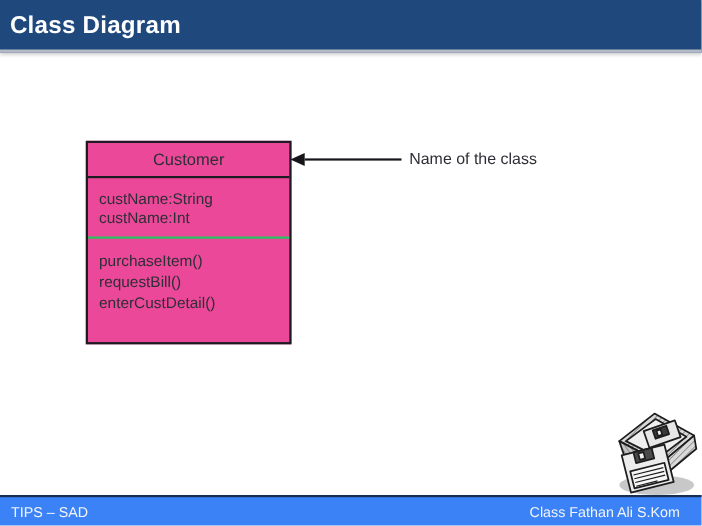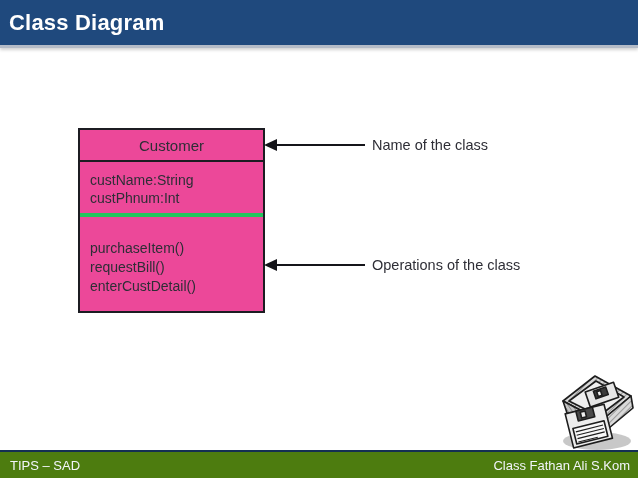--- a/index.html
+++ b/index.html
@@ -48,28 +48,27 @@
   .uml-title {
     height: 32px;
     border-bottom: 2px solid #1c1c22;
     display: flex;
     align-items: center;
     justify-content: center;
     font-size: 15px;
   }
   .uml-attrs {
     height: 55px;
-    border-bottom: 4px solid #22c55e;
+    border-bottom: 2px solid #22c55e;
     padding: 9px 0 0 10px;
     line-height: 18px;
   }
   .uml-ops {
     padding: 11px 0 0 10px;
     line-height: 19px;
-    margin-top: 11px;
   }
   .uml-line { display: block; white-space: nowrap; }
 
   
   .annotation {
     position: absolute;
     left: 264px;
     height: 20px;
     display: flex;
     align-items: center;
@@ -102,63 +101,58 @@
     top: 369px;
     width: 82px;
     height: 84px;
   }
 
   
   .footer-bar {
     position: absolute;
     left: 0; right: 0; bottom: 0;
     height: 28px;
-    background: #4d7c0f;
+    background: #3b82f6;
     border-top: 2px solid #142F52;
     display: flex;
     align-items: center;
     justify-content: space-between;
-    padding: 0 8px 0 10px;
+    padding: 0 20px 0 10px;
   }
   .footer-bar .footer-text {
     color: #f2f5fa;
     font-size: 13px;
   }
 </style>
 </head>
 <body>
 
 <div class="slide">
 
   <div class="title-bar">
     <div class="slide-title">Class Diagram</div>
   </div>
 
   <div class="uml-class">
     <div class="uml-title">Customer</div>
     <div class="uml-attrs">
       <span class="uml-line">custName:String</span>
-      <span class="uml-line">custPhnum:Int</span>
+      <span class="uml-line">custName:Int</span>
     </div>
     <div class="uml-ops">
       <span class="uml-line">purchaseItem()</span>
       <span class="uml-line">requestBill()</span>
       <span class="uml-line">enterCustDetail()</span>
     </div>
   </div>
 
   <div class="annotation annotation-1">
     <span class="arrow-head"></span>
     <span class="arrow-line"></span>
     <span class="annotation-label">Name of the class</span>
-  </div>
-  <div class="annotation annotation-3">
-    <span class="arrow-head"></span>
-    <span class="arrow-line"></span>
-    <span class="annotation-label">Operations of the class</span>
   </div>
 
   <div class="clipart">
     <svg viewBox="0 0 82 84" width="82" height="84" xmlns="http://www.w3.org/2000/svg">
       <defs>
         <pattern id="hatch" width="4" height="4" patternUnits="userSpaceOnUse" patternTransform="rotate(45)">
           <rect width="4" height="4" fill="#d9d9d9"></rect>
           <line x1="0" y1="0" x2="0" y2="4" stroke="#6f6f6f" stroke-width="1.2"></line>
         </pattern>
         <pattern id="hatch2" width="3.5" height="3.5" patternUnits="userSpaceOnUse" patternTransform="rotate(-35)">

